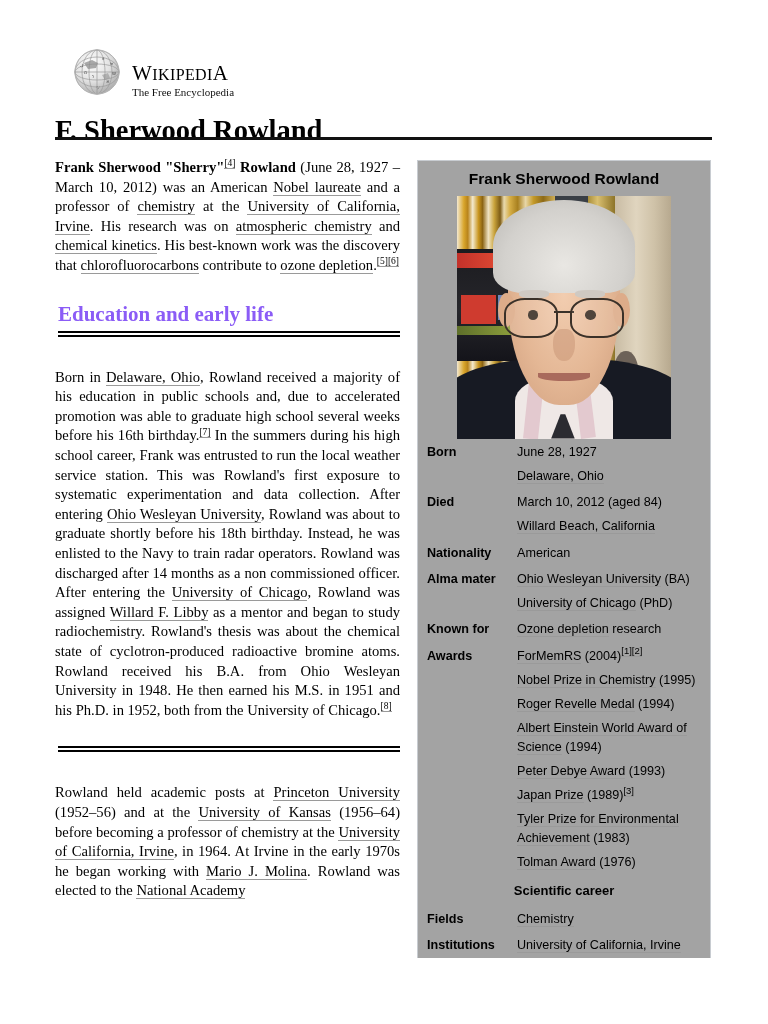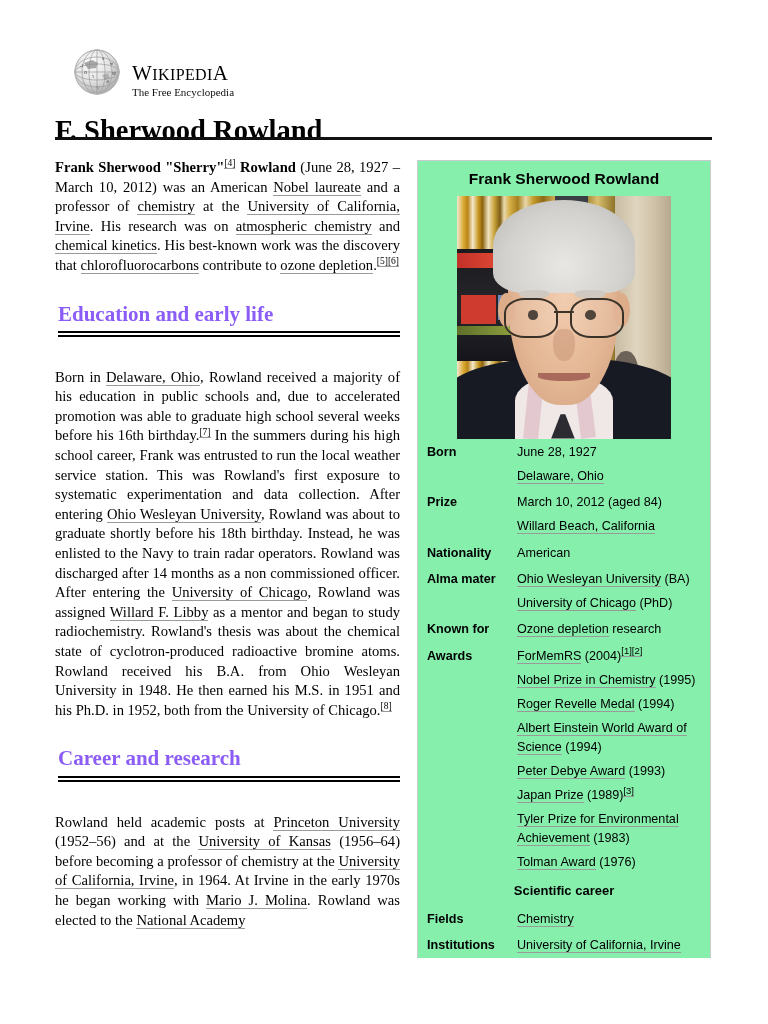--- a/index.html
+++ b/index.html
@@ -133,21 +133,21 @@
   }
 
   
   .infobox {
     position: absolute;
     left: 417px;
     top: 160px;
     width: 294px;
     box-sizing: border-box;
     border: 1px solid #c8ccd1;
-    background: #86efac;
+    background: #a3a3a3;
     font-family: "Liberation Sans", sans-serif;
     font-size: 12.6px;
     line-height: 1.45;
     color: #000;
     overflow: hidden;
   }
   .ib-title {
     text-align: center;
     font-weight: bold;
     font-size: 15.5px;
@@ -411,21 +411,20 @@
     <h2 class="section">
       <span>Education and early life</span>
       <span class="rule2"></span>
     </h2>
 
     <div class="sec-body">
       <p><span>Born in </span><a class="lnk">Delaware, Ohio</a><span>, Rowland received a majority of his education in public schools and, due to accelerated promotion was able to graduate high school several weeks before his 16th birthday.</span><sup class="ref"><a>[7]</a></sup><span> In the summers during his high school career, Frank was entrusted to run the local weather service station. This was Rowland's first exposure to systematic experimentation and data collection. After entering </span><a class="lnk">Ohio Wesleyan University</a><span>, Rowland was about to graduate shortly before his 18th birthday. Instead, he was enlisted to the Navy to train radar operators. Rowland was discharged after 14 months as a non commissioned officer. After entering the </span><a class="lnk">University of Chicago</a><span>, Rowland was assigned </span><a class="lnk">Willard F. Libby</a><span> as a mentor and began to study radiochemistry. Rowland's thesis was about the chemical state of cyclotron-produced radioactive bromine atoms. Rowland received his B.A. from Ohio Wesleyan University in 1948. He then earned his M.S. in 1951 and his Ph.D. in 1952, both from the University of Chicago.</span><sup class="ref"><a>[8]</a></sup></p>
     </div>
 
     <h2 class="section">
-      <span>Career and research</span>
       <span class="rule2"></span>
     </h2>
 
     <div class="sec-body">
       <p><span>Rowland held academic posts at </span><a class="lnk">Princeton University</a><span> (1952–56) and at the </span><a class="lnk">University of Kansas</a><span> (1956–64) before becoming a professor of chemistry at the </span><a class="lnk">University of California, Irvine</a><span>, in 1964. At Irvine in the early 1970s he began working with </span><a class="lnk">Mario J. Molina</a><span>. Rowland was elected to the </span><a class="lnk">National Academy</a></p>
     </div>
   </div>
 
   <div class="infobox">
     <div class="ib-title">Frank Sherwood Rowland</div>
@@ -480,21 +479,21 @@
 
         <tr>
           <th>Born</th>
           <td>
             <span class="line">June 28, 1927</span>
             <span class="line"><a class="lnk">Delaware, Ohio</a></span>
           </td>
         </tr>
 
         <tr>
-          <th>Prize</th>
+          <th>Died</th>
           <td>
             <span class="line">March 10, 2012 (aged 84)</span>
             <span class="line"><a class="lnk">Willard Beach, California</a></span>
           </td>
         </tr>
 
         <tr>
           <th>Nationality</th>
           <td>
             <span class="line">American</span>

